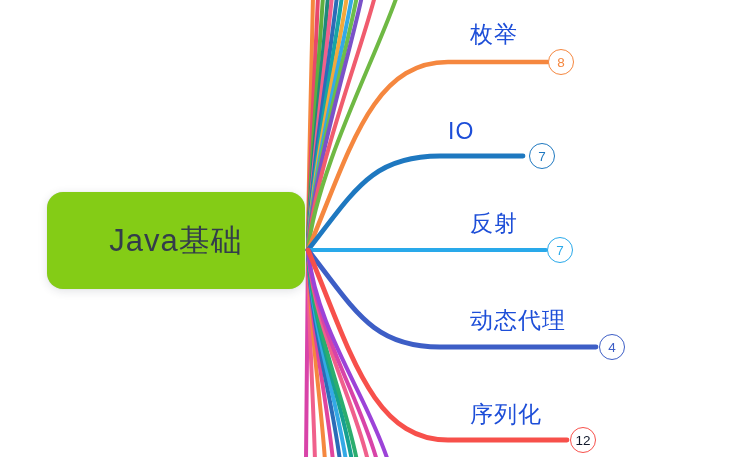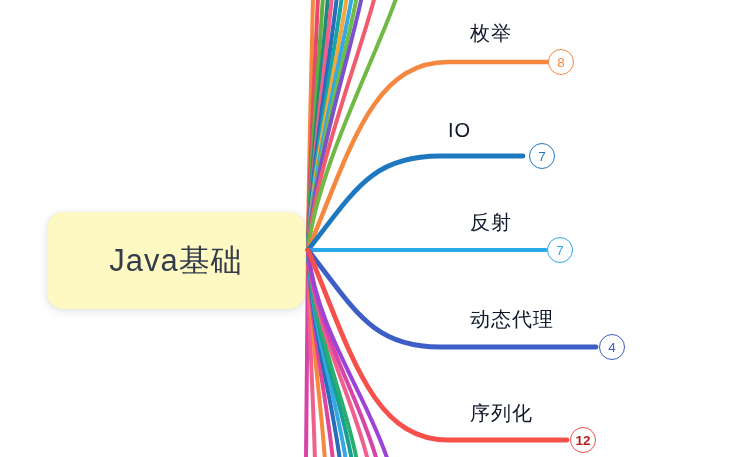--- a/index.html
+++ b/index.html
@@ -5,29 +5,29 @@
   html,body{margin:0;padding:0;background:#fff;}
   .canvas{
     position:relative;
     width:732px;height:457px;
     background:#ffffff;
     overflow:hidden;
     font-family:"Liberation Sans", sans-serif;
   }
   .lines-svg{position:absolute;left:0;top:0;width:732px;height:457px;}
   .root-node{
-    position:absolute;left:47px;top:212px;width:258px;height:97px;
-    background:#fef9c3;border-radius:16px;
+    position:absolute;left:47px;top:192px;width:258px;height:97px;
+    background:#84cc16;border-radius:16px;
     box-shadow:0 2px 10px rgba(40,50,70,.14), 0 0 1px rgba(40,50,70,.18);
     display:flex;align-items:center;justify-content:center;
     z-index:3;
   }
   .root-label{font-size:31px;color:#333c4b;letter-spacing:1px;}
   .branch-label{
-    position:absolute;font-size:20px;color:#0f172a;
+    position:absolute;font-size:23px;color:#1d4ed8;
     white-space:nowrap;line-height:1;z-index:2;letter-spacing:1px;
   }
   .bl0{left:470px;top:23px;}
   .bl1{left:448px;top:120px;}
   .bl2{left:470px;top:214px;font-family:Liberation Mono, monospace;}
   .bl3{left:470px;top:309px;}
   .bl4{left:470px;top:403px;}
   .badge{
     position:absolute;width:26px;height:26px;border-radius:50%;
     background:#ffffff;border:1.5px solid #999;
@@ -83,14 +83,14 @@
   <div class="branch-label bl0">枚举</div>
   <div class="branch-label bl1">IO</div>
   <div class="branch-label bl2">反射</div>
   <div class="branch-label bl4">序列化</div>
   <div class="branch-label bl3">动态代理</div>
 
   <div class="badge bd0" style="border-color: rgb(245, 135, 63); color: rgb(245, 135, 63);">8</div>
   <div class="badge bd1" style="border-color: rgb(30, 120, 192); color: rgb(30, 120, 192);">7</div>
   <div class="badge bd2" style="border-color: rgb(41, 169, 234); color: rgb(41, 169, 234);">7</div>
   <div class="badge bd3" style="border-color: rgb(61, 94, 198); color: rgb(61, 94, 198);">4</div>
-  <div class="badge bd4" style="border-color: rgb(247, 80, 75); color: #b91c1c; font-weight: bold;">12</div>
+  <div class="badge bd4" style="border-color: rgb(247, 80, 75); color: #0f172a;">12</div>
 </div>
 
 </body></html>

